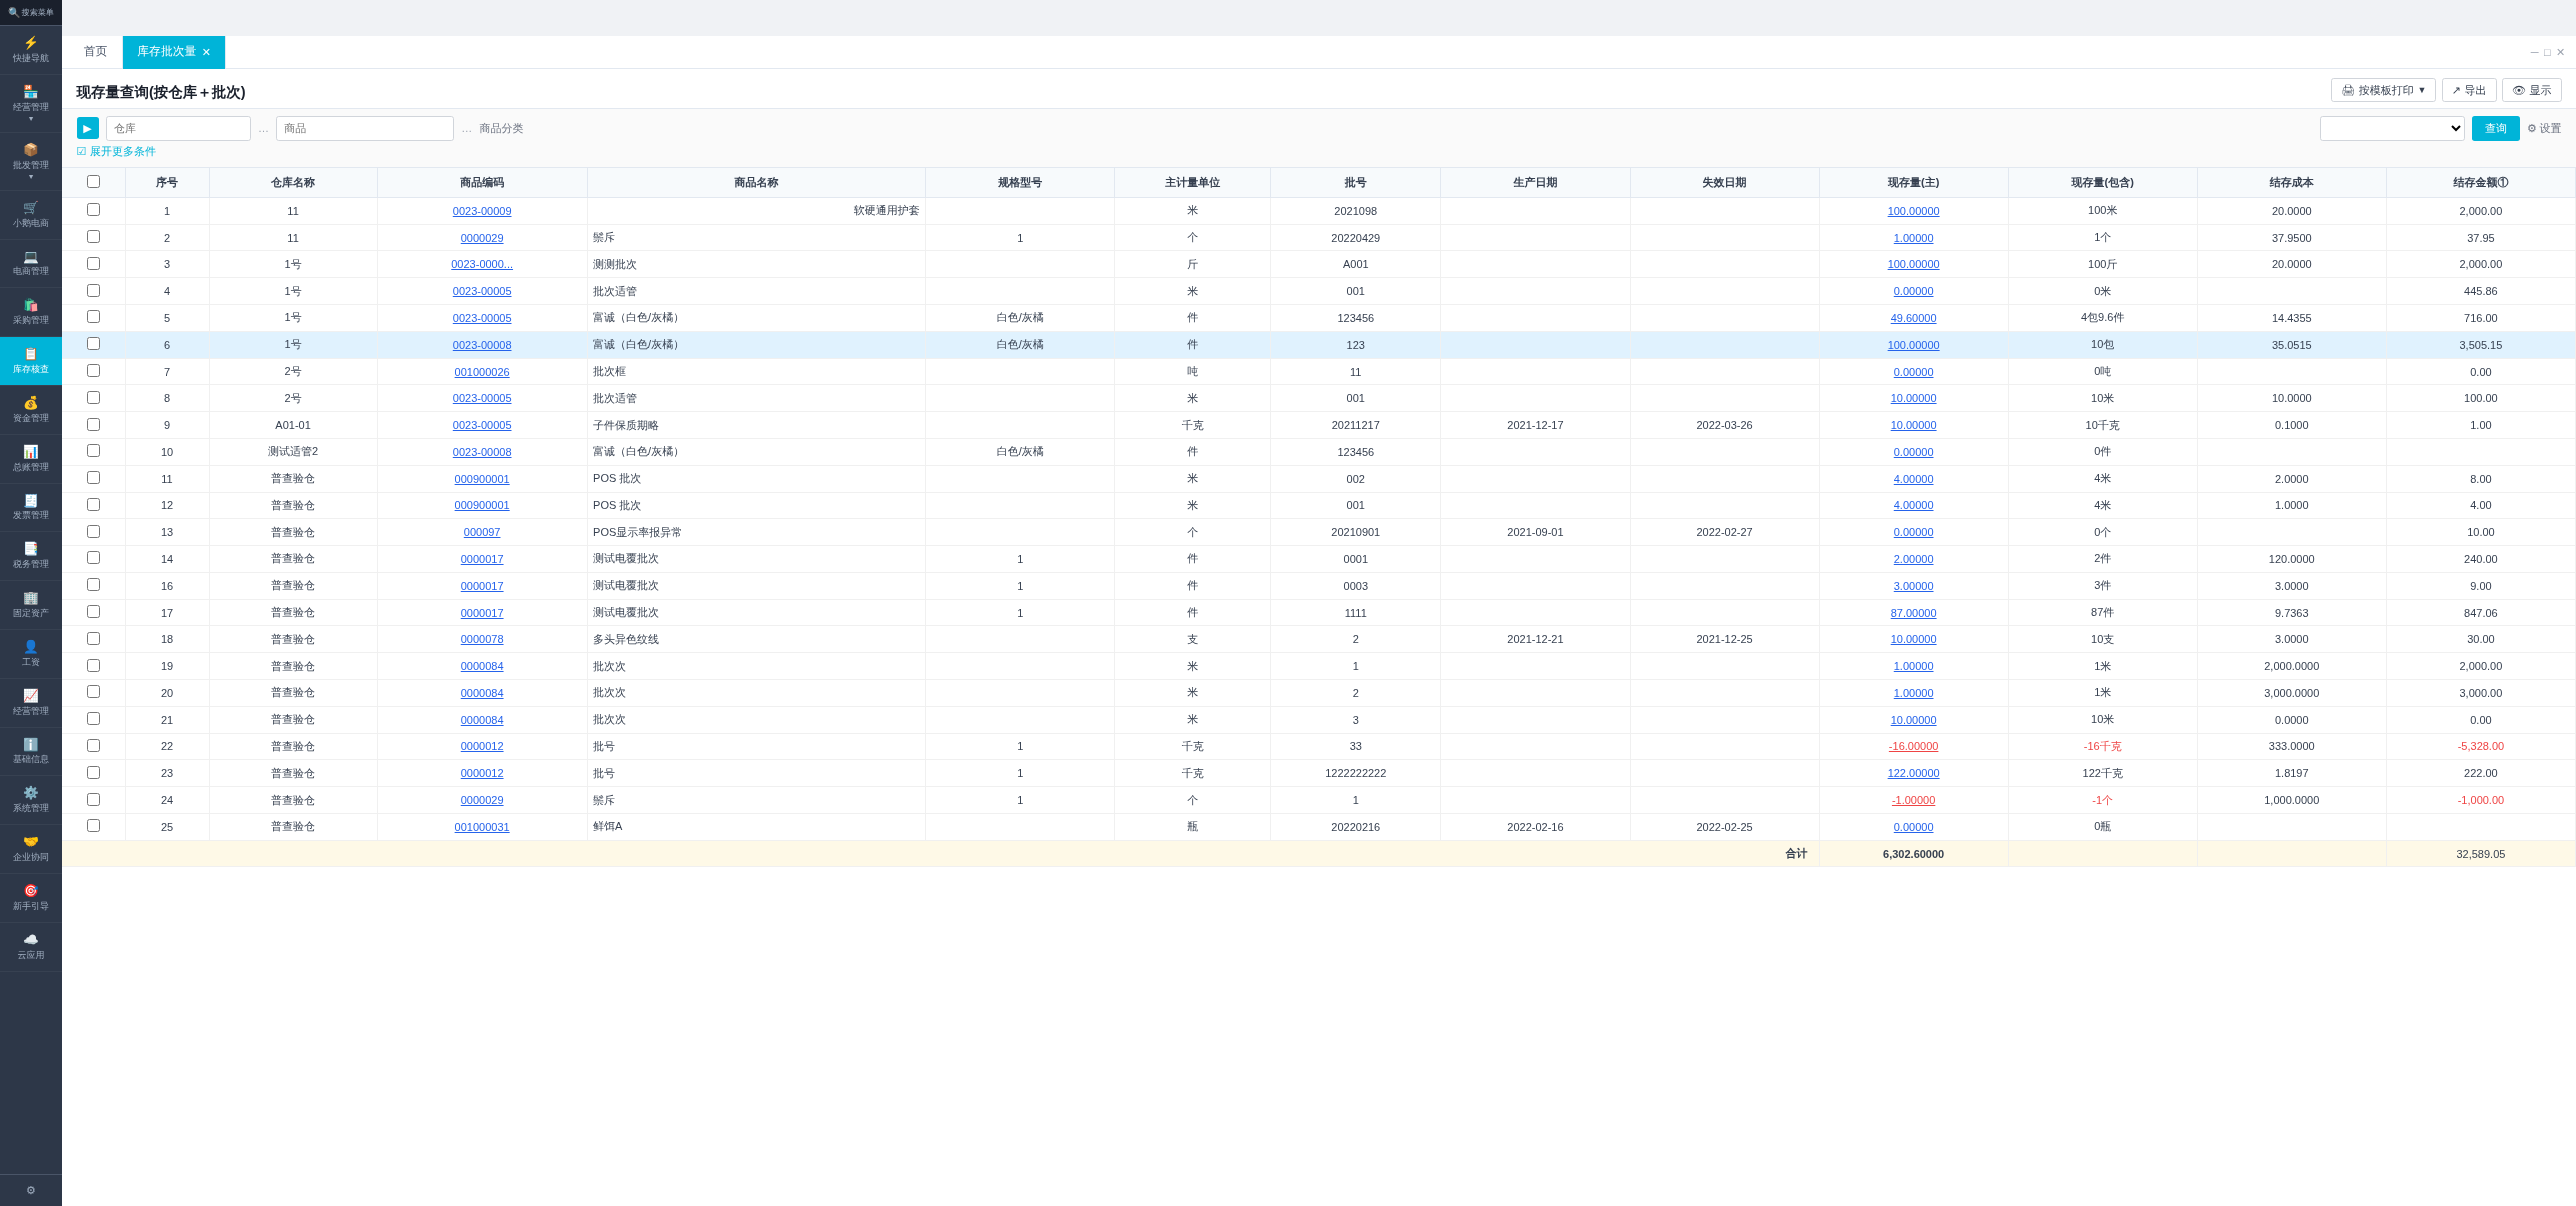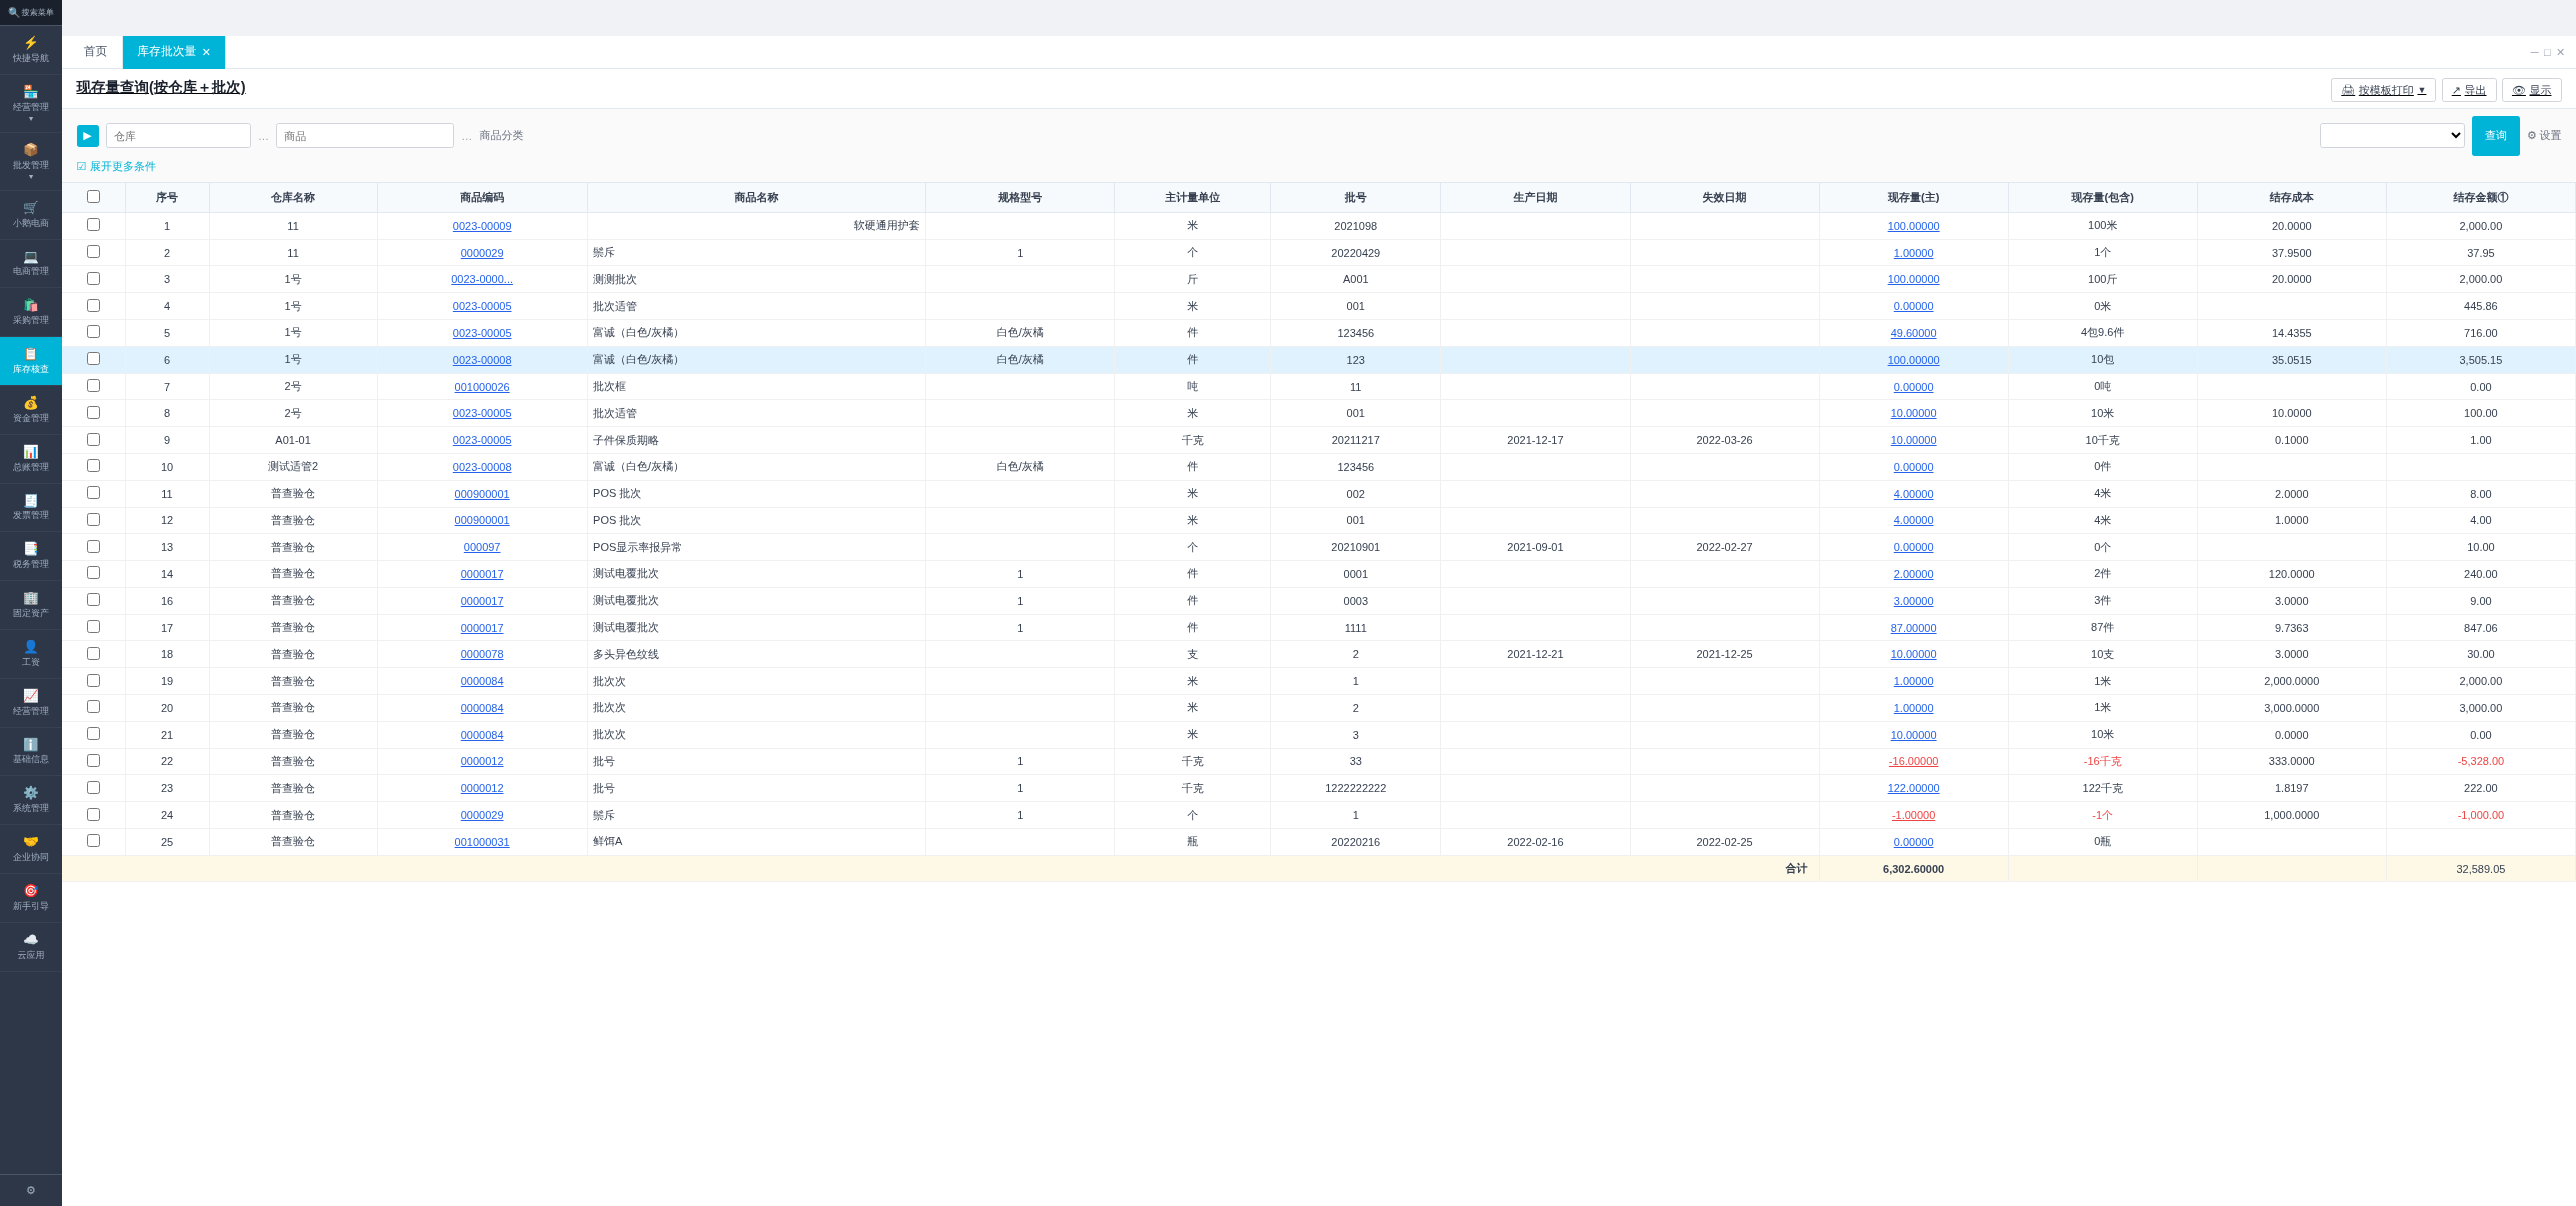--- a/index.html
+++ b/index.html
@@ -19,21 +19,21 @@
     
     .tab-bar { background: #fff; display: flex; align-items: center; border-bottom: 0.9px solid #e2e8f0; padding: 0 7.2px; height: 33px; flex-shrink: 0; }
     .tab-item { padding: 0 14.5px; height: 33px; display: flex; align-items: center; font-size: 11.8px; cursor: pointer; color: #4a5568; border-right: 0.9px solid #e2e8f0; }
     .tab-item.active { color: #fff; background: #00b4d8; }
     .tab-close { margin-left: 5.4px; font-size: 11px; cursor: pointer; }
 
     
     .page-content { flex: 1; overflow: hidden; display: flex; flex-direction: column; background: #fff; }
 
     
-    .page-header { padding: 9px 14.5px 5.4px; display: flex; align-items: flex-start; justify-content: space-between; border-bottom: 0.9px solid #e2e8f0; flex-shrink: 0; text-decoration: underline; }
+    .page-header { padding: 9px 14.5px 5.4px; display: flex; align-items: flex-end; justify-content: space-between; border-bottom: 0.9px solid #e2e8f0; flex-shrink: 0; }
     .page-title { font-size: 14.5px; font-weight: bold; color: #1a202c; }
     .btn { padding: 3.6px 9px; border-radius: 2.7px; border: 0.9px solid #d1d5db; background: #fff; cursor: pointer; font-size: 11px; display: flex; align-items: center; gap: 3.6px; color: #374151; }
 
     
     .filter-area { padding: 7.2px 14.5px; border-bottom: 0.9px solid #e2e8f0; flex-shrink: 0; background: #fafafa; }
     .filter-row { display: flex; align-items: center; gap: 7.2px; flex-wrap: wrap; }
     .filter-item { display: flex; align-items: center; gap: 3.6px; }
     .filter-input { border: 0.9px solid #d1d5db; border-radius: 2.7px; padding: 2.7px 7.2px; font-size: 11px; width: 145px; height: 25px; }
     .filter-select { border: 0.9px solid #d1d5db; border-radius: 2.7px; padding: 2.7px 7.2px; font-size: 11px; width: 145px; height: 25px; background: #fff; }
     .filter-expand { display: flex; align-items: center; gap: 3.6px; color: #00b4d8; cursor: pointer; font-size: 11px; margin-top: 3.6px; }
@@ -61,21 +61,21 @@
     .col-cost { width: 81px; }
     .col-amount { width: 81px; }
 
     
     .table-footer { background: #fef9e7; border-top: 1.8px solid #e2e8f0; }
     .table-footer td { font-weight: bold; color: #374151; }
 
     
     .col-check { width: 27px; }
 
-    .filter-btn-blue { background: #00b4d8; color: #fff; border: none; border-radius: 2.7px; padding: 3.6px 12.7px; cursor: pointer; font-size: 11px; height: 40px; }
+    .filter-btn-blue { background: #00b4d8; color: #fff; border: none; border-radius: 2.7px; padding: 3.6px 12.7px; cursor: pointer; font-size: 11px; height: 25px; }
     .filter-settings { color: #6b7280; font-size: 11px; cursor: pointer; display: flex; align-items: center; gap: 2.7px; }
 
     .page-header-right { display: flex; align-items: center; gap: 5.4px; font-size: 11px; }
   </style>
 </head>
 <body>
 
 <div class="sidebar">
   <div class="sidebar-search">
     <span>🔍</span>

